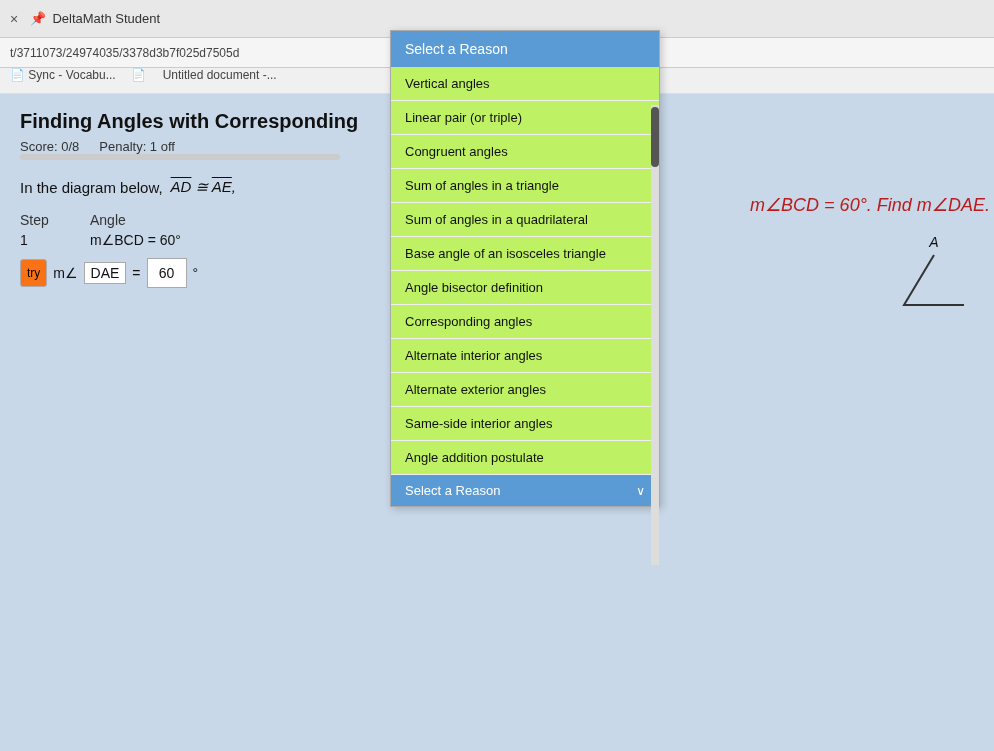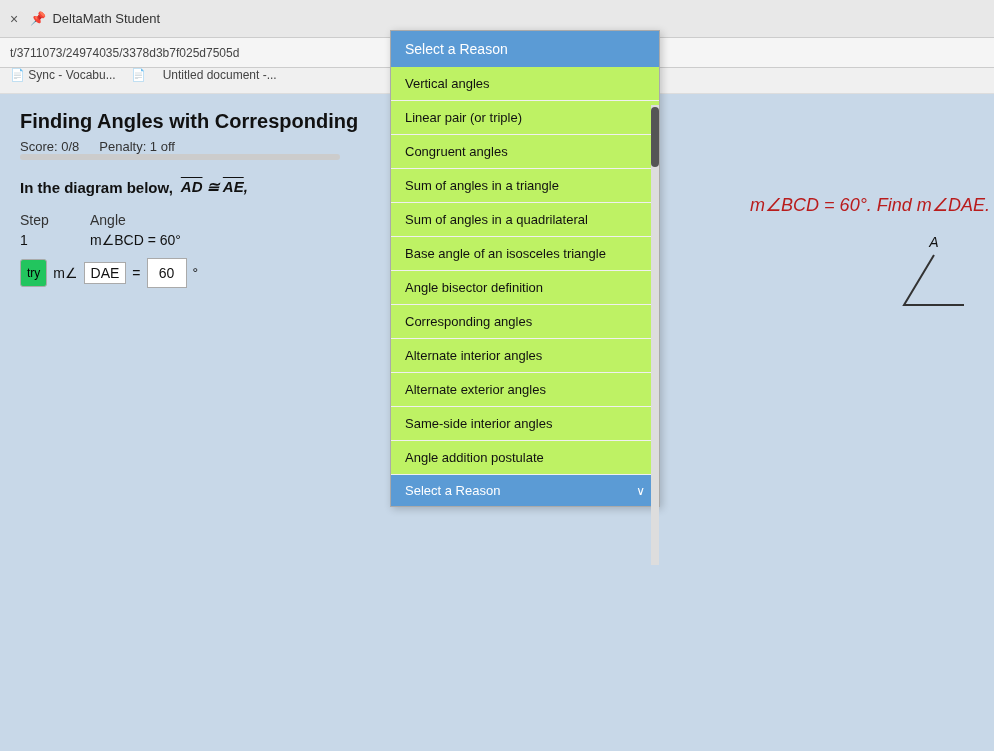--- a/index.html
+++ b/index.html
@@ -103,21 +103,20 @@
       margin-bottom: 8px;
     }
 
     .question-text {
       font-size: 15px;
       color: #111;
       margin-bottom: 16px;
       display: flex;
       align-items: center;
       gap: 8px;
-      font-weight: bold;
     }
 
     .math-text {
       font-style: italic;
     }
 
     .overline {
       text-decoration: overline;
     }
 
@@ -144,21 +143,21 @@
 
     .try-row {
       display: flex;
       align-items: center;
       gap: 6px;
       font-size: 14px;
       color: #111;
       margin-bottom: 16px;
     }
     .try-btn {
-      background: #22c55e;
+      background: #f97316;
       border: 1px solid #aaa;
       border-radius: 3px;
       padding: 6px 6px;
       font-size: 12px;
       cursor: pointer;
     }
     .angle-box {
       border: 1px solid #aaa;
       padding: 2px 6px;
       background: white;

